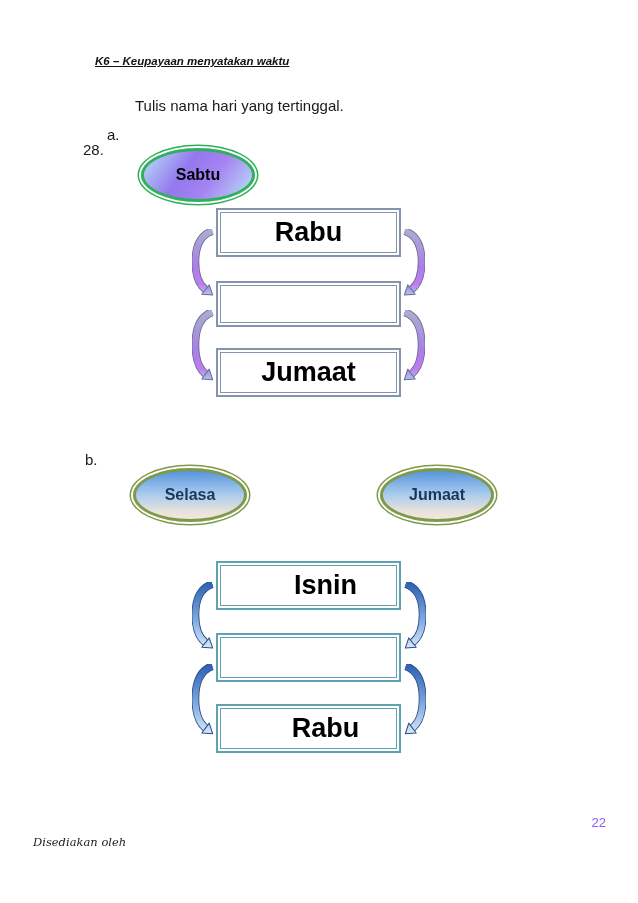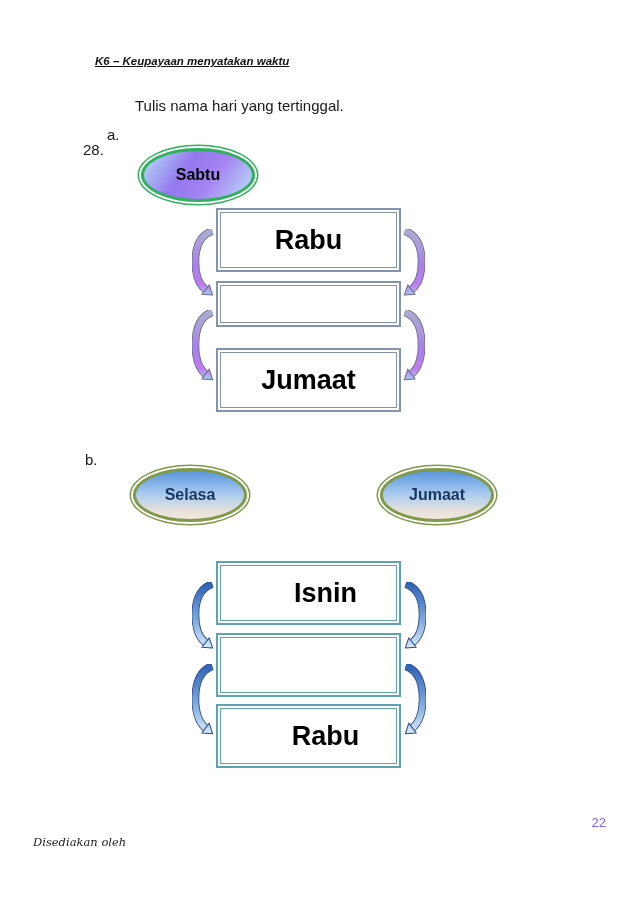--- a/index.html
+++ b/index.html
@@ -34,21 +34,21 @@
   }
   .oval.style-b {
     background: linear-gradient(180deg, var(--oval_b_top) 0%, #a9cbee 48%, #e9e2da 85%, var(--oval_b_bottom) 100%);
     border:3px solid var(--olive_ring);
     box-shadow: 0 0 0 2px #fff, 0 0 0 3.5px var(--olive_ring);
     color: var(--oval_b_text);
   }
 
   
   .daybox {
-    width:185px; height:64px; box-sizing:border-box; background:#fff;
+    width:185px; height:49px; box-sizing:border-box; background:#fff;
     display:flex; align-items:center; justify-content:center;
     font-weight:bold; font-size:27px; color:#000;
   }
   .daybox.style-a { border:2px solid var(--slate_box_border); box-shadow: inset 0 0 0 2px #fff, inset 0 0 0 3px var(--slate_box_border); }
   .daybox.style-b { border:2px solid var(--teal_box_border);  box-shadow: inset 0 0 0 2px #fff, inset 0 0 0 3px var(--teal_box_border); padding-left: 34px; }
 
   
   .arrow { width:23px; height:70px; }
   .arrow.tall { height:74px; }
   .arrow.flip { transform: scaleX(-1); }

